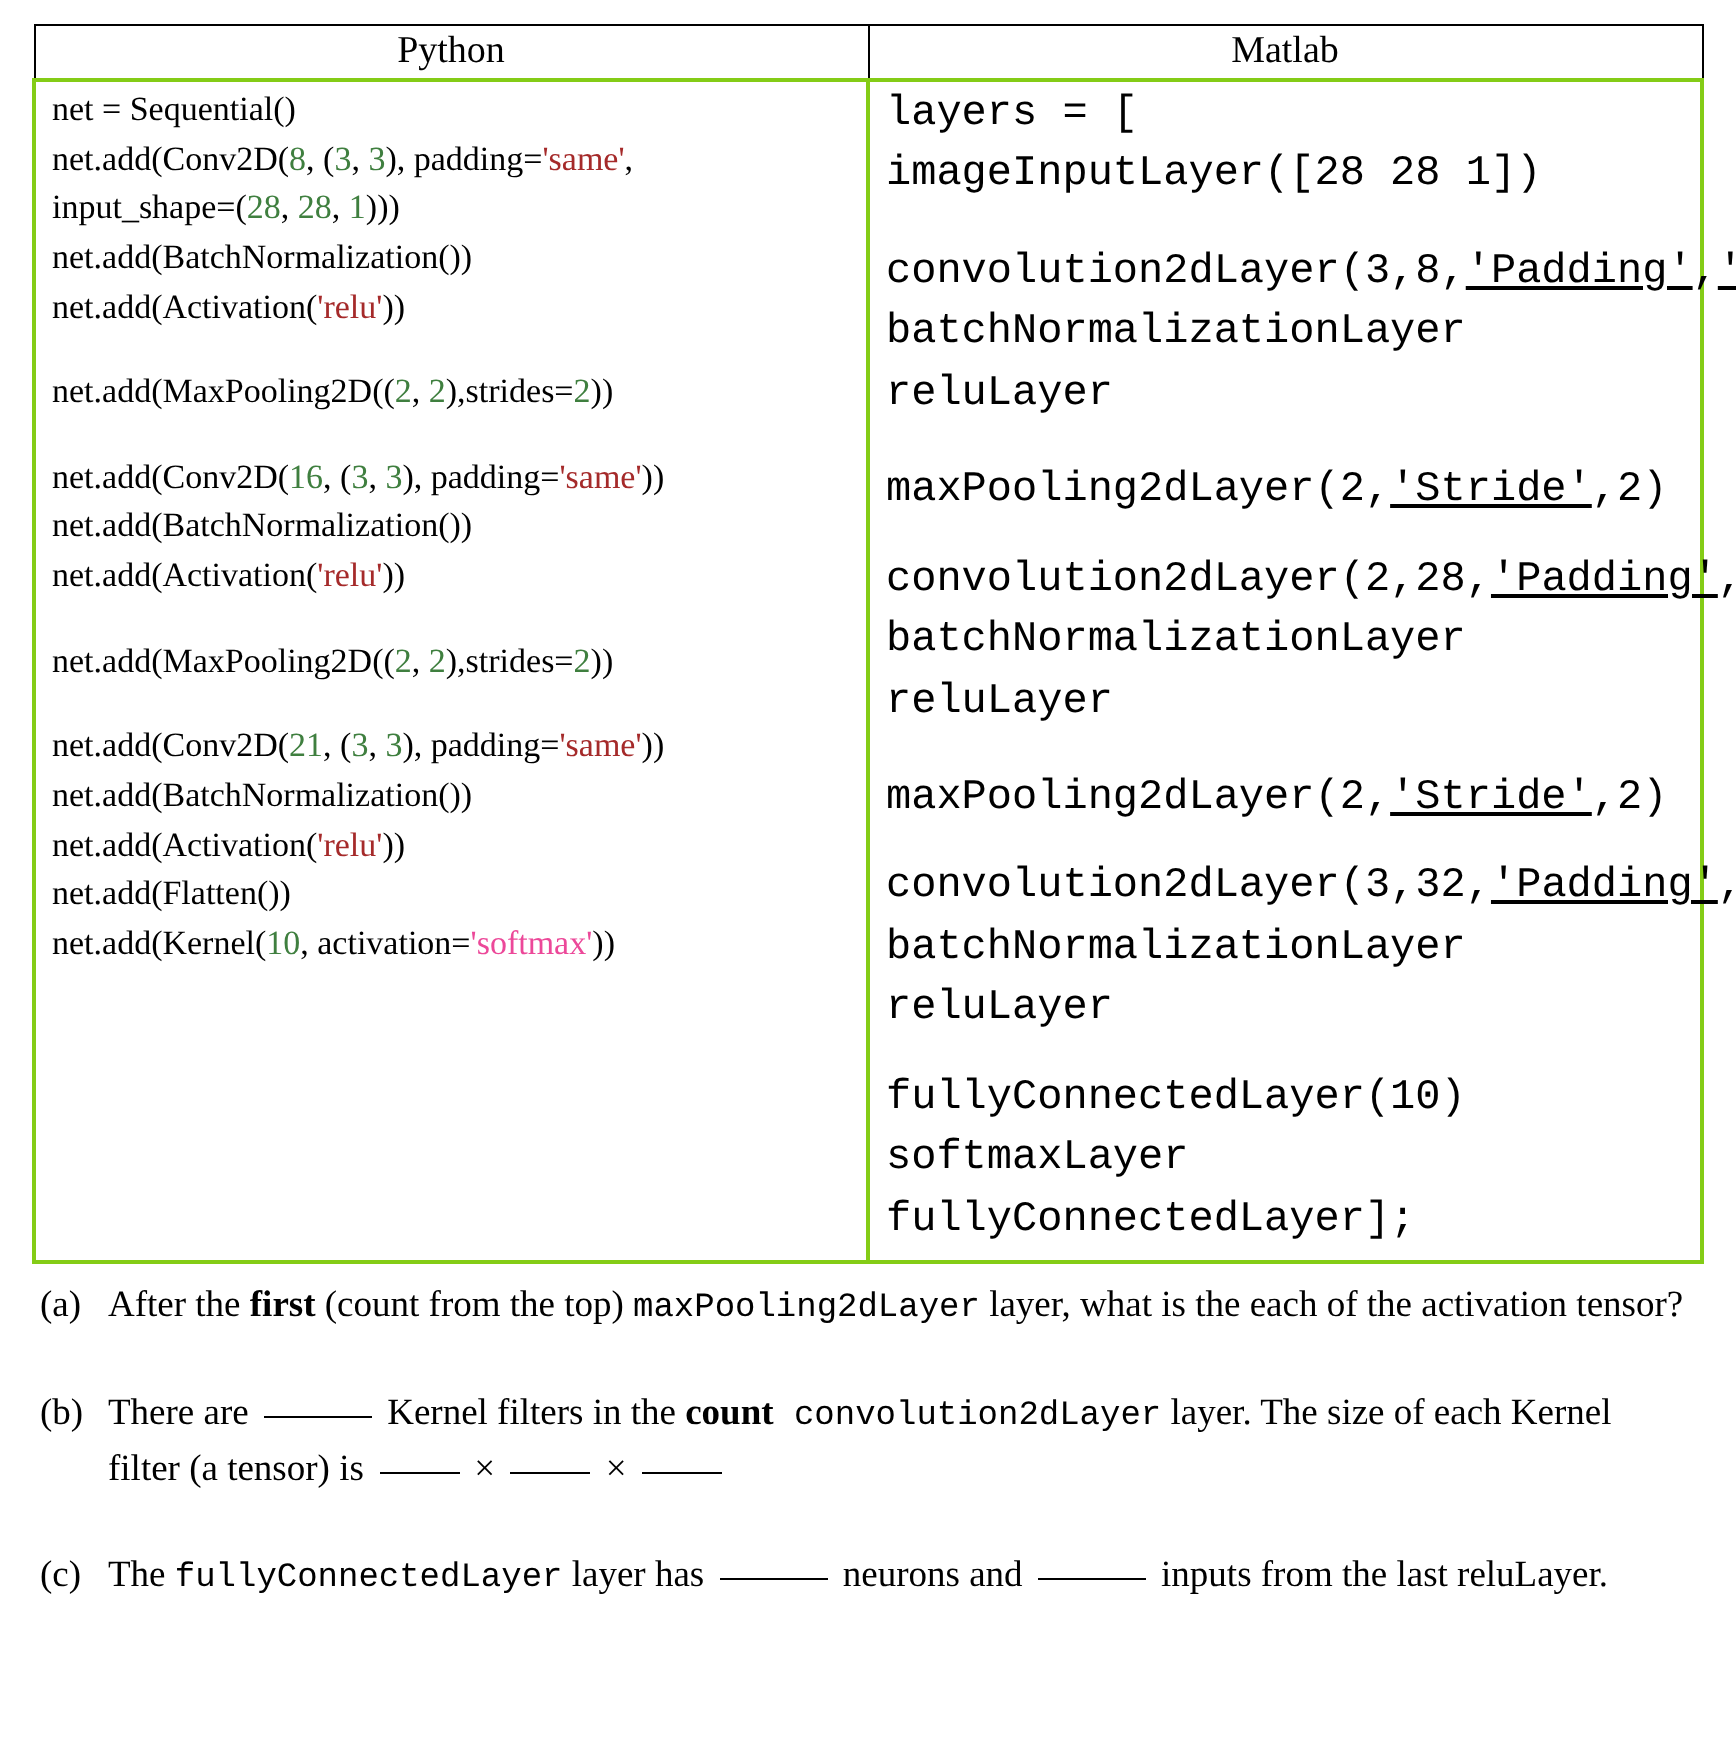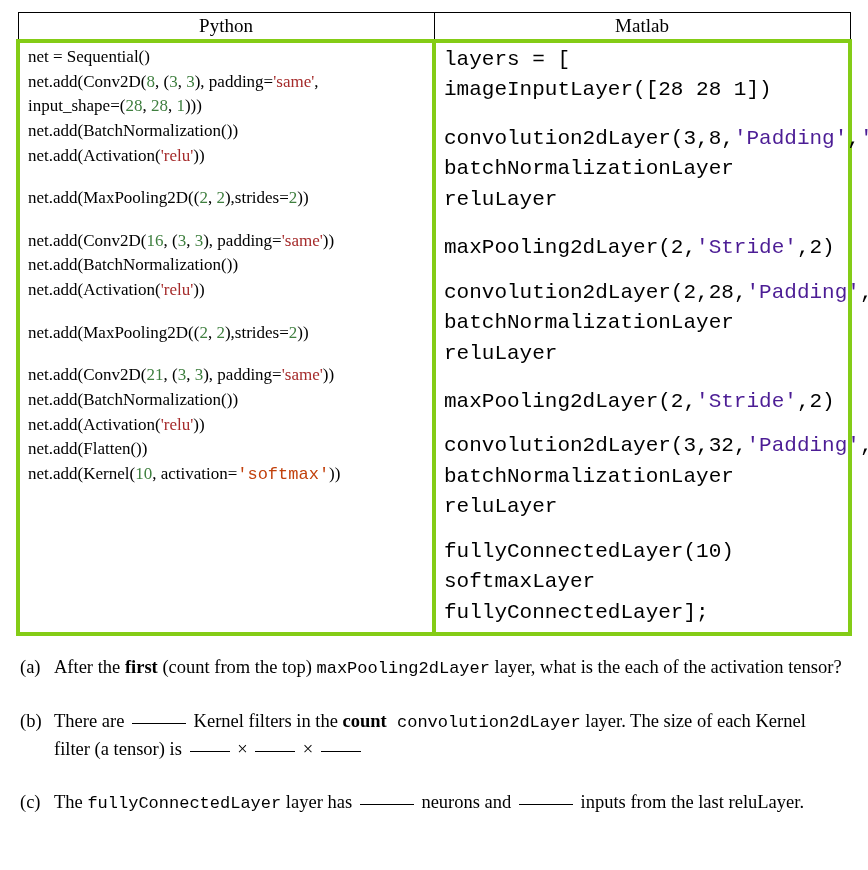--- a/index.html
+++ b/index.html
@@ -8,45 +8,45 @@
       font-size: 18px;
       color: #000;
       background: #fff;
       width: 868px;
       padding: 12px 16px;
     }
     table.code-compare {
       border-collapse: collapse;
       width: 100%;
       table-layout: fixed;
-      margin-bottom: 18px;
+      margin-bottom: 8px;
     }
     table.code-compare th {
       border: 1px solid #000;
       font-weight: normal;
       padding: 2px 6px;
       text-align: center;
       font-size: 19px;
     }
     table.code-compare td {
-      border: 4px solid #84cc16;
+      border: 2px solid #84cc16;
       vertical-align: top;
       padding: 2px 8px 4px 8px;
       font-size: 17px;
       line-height: 1.45;
     }
     table.code-compare td.matlab-col {
       font-family: Consolas, "Courier New", monospace;
       font-size: 21px;
       white-space: nowrap;
     }
     .tok-num { color: #3f7f3f; }
     .tok-str { color: #a52a2a; }
-    .tok-str2 { color: #c2410c; font-family: Liberation Mono, monospace; }
-    .ml-str { color: #4c1d95; }
+    .tok-str2 { color: #ec4899; }
+    .ml-str { color: #000000; text-decoration: underline; }
     .block-gap { display: block; height: 18px; }
     .block-gap-mid { display: block; height: 14px; }
     .code-line { display: block; }
     ol.questions {
       list-style: none;
       padding: 0 8px 0 4px;
     }
     ol.questions li {
       display: flex;
       margin-bottom: 26px;

